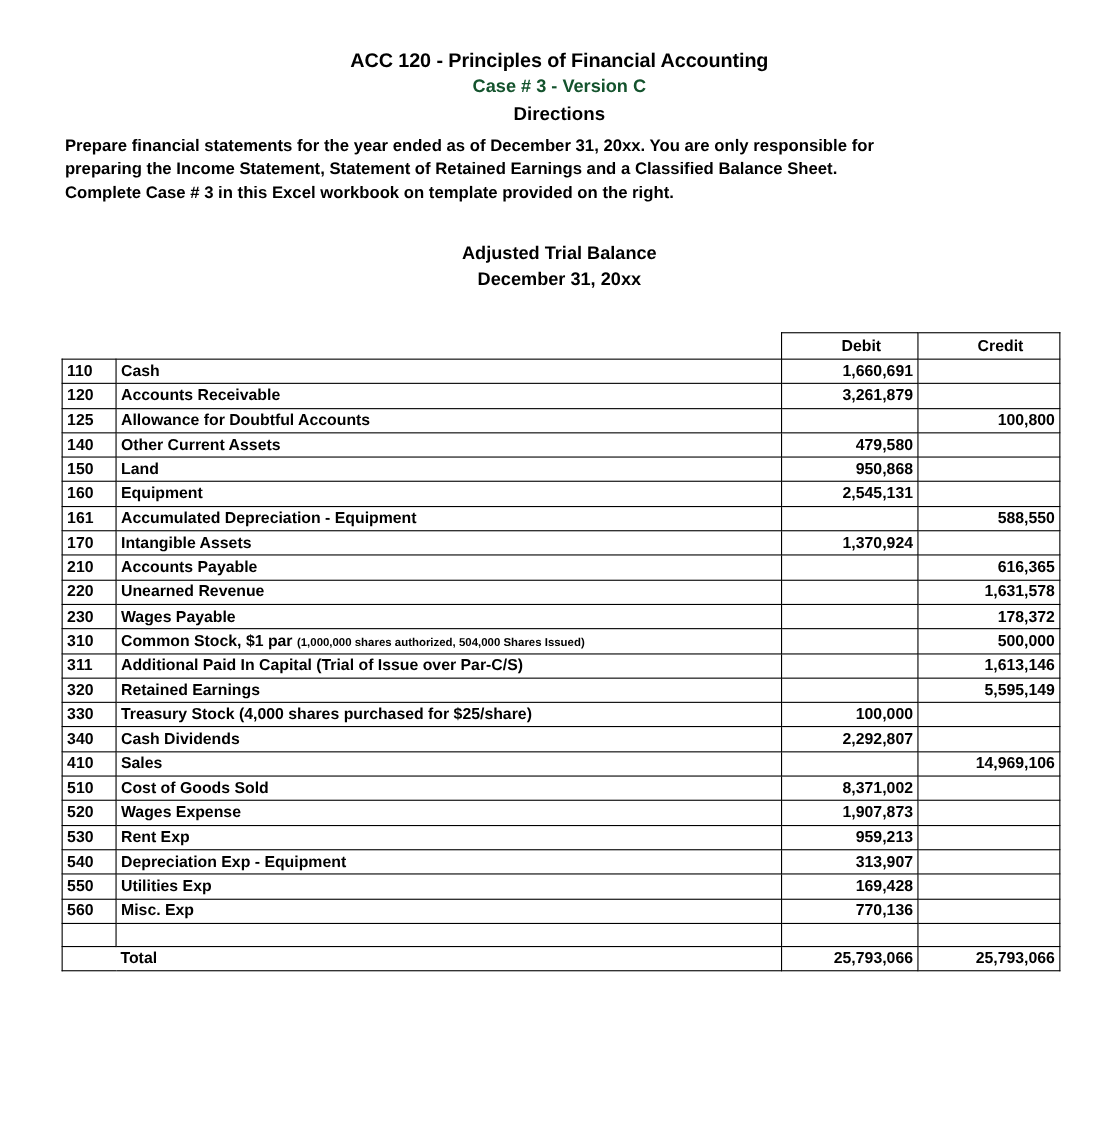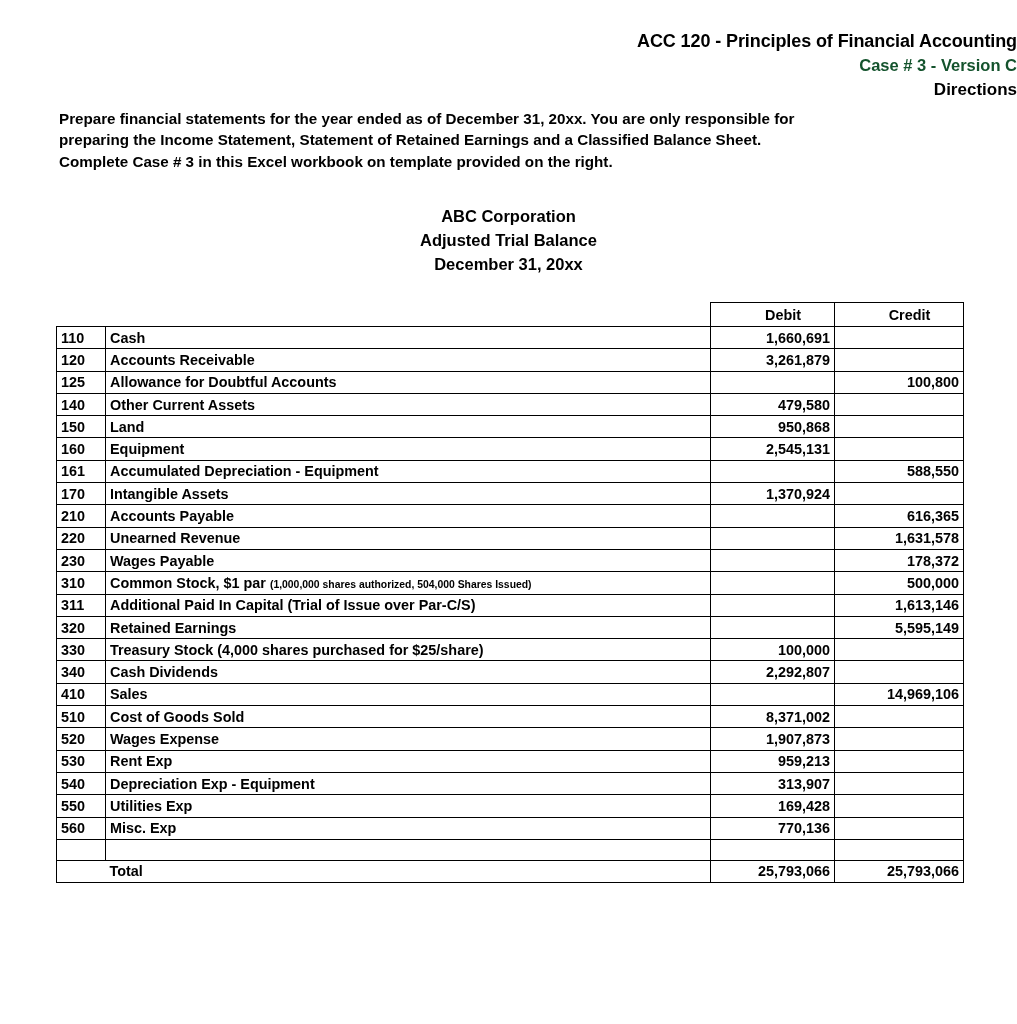--- a/index.html
+++ b/index.html
@@ -16,22 +16,22 @@
   }
 
   .page {
     position: relative;
     width: 1017px;
     height: 1024px;
   }
 
   
   .doc-header {
-    text-align: right;
-    padding-top: 30px;
+    text-align: center;
+    padding-top: 44px;
   }
   .course-title {
     font-size: 18px;
     font-weight: bold;
     line-height: 22px;
     letter-spacing: -0.1px;
   }
   .case-version {
     font-size: 16.5px;
     font-weight: bold;
@@ -152,21 +152,20 @@
     <div class="case-version" id="case-version" style="color: #14532d;">Case # 3 - Version C</div>
     <div class="directions-label">Directions</div>
   </div>
 
   <div class="directions-body">
     <p>Prepare financial statements for the year ended as of December 31, 20xx.  You are only responsible for preparing the Income Statement, Statement of Retained Earnings and a Classified Balance Sheet.</p>
     <p>Complete Case # 3 in this Excel workbook on template provided on the right.</p>
   </div>
 
   <div class="stmt-titles">
-    <div>ABC Corporation</div>
     <div>Adjusted Trial Balance</div>
     <div>December 31, 20xx</div>
   </div>
 
   <div class="tb-wrap">
     <table class="tb">
       <colgroup>
         <col class="c-num">
           <col class="c-name">
           <col class="c-debit">

